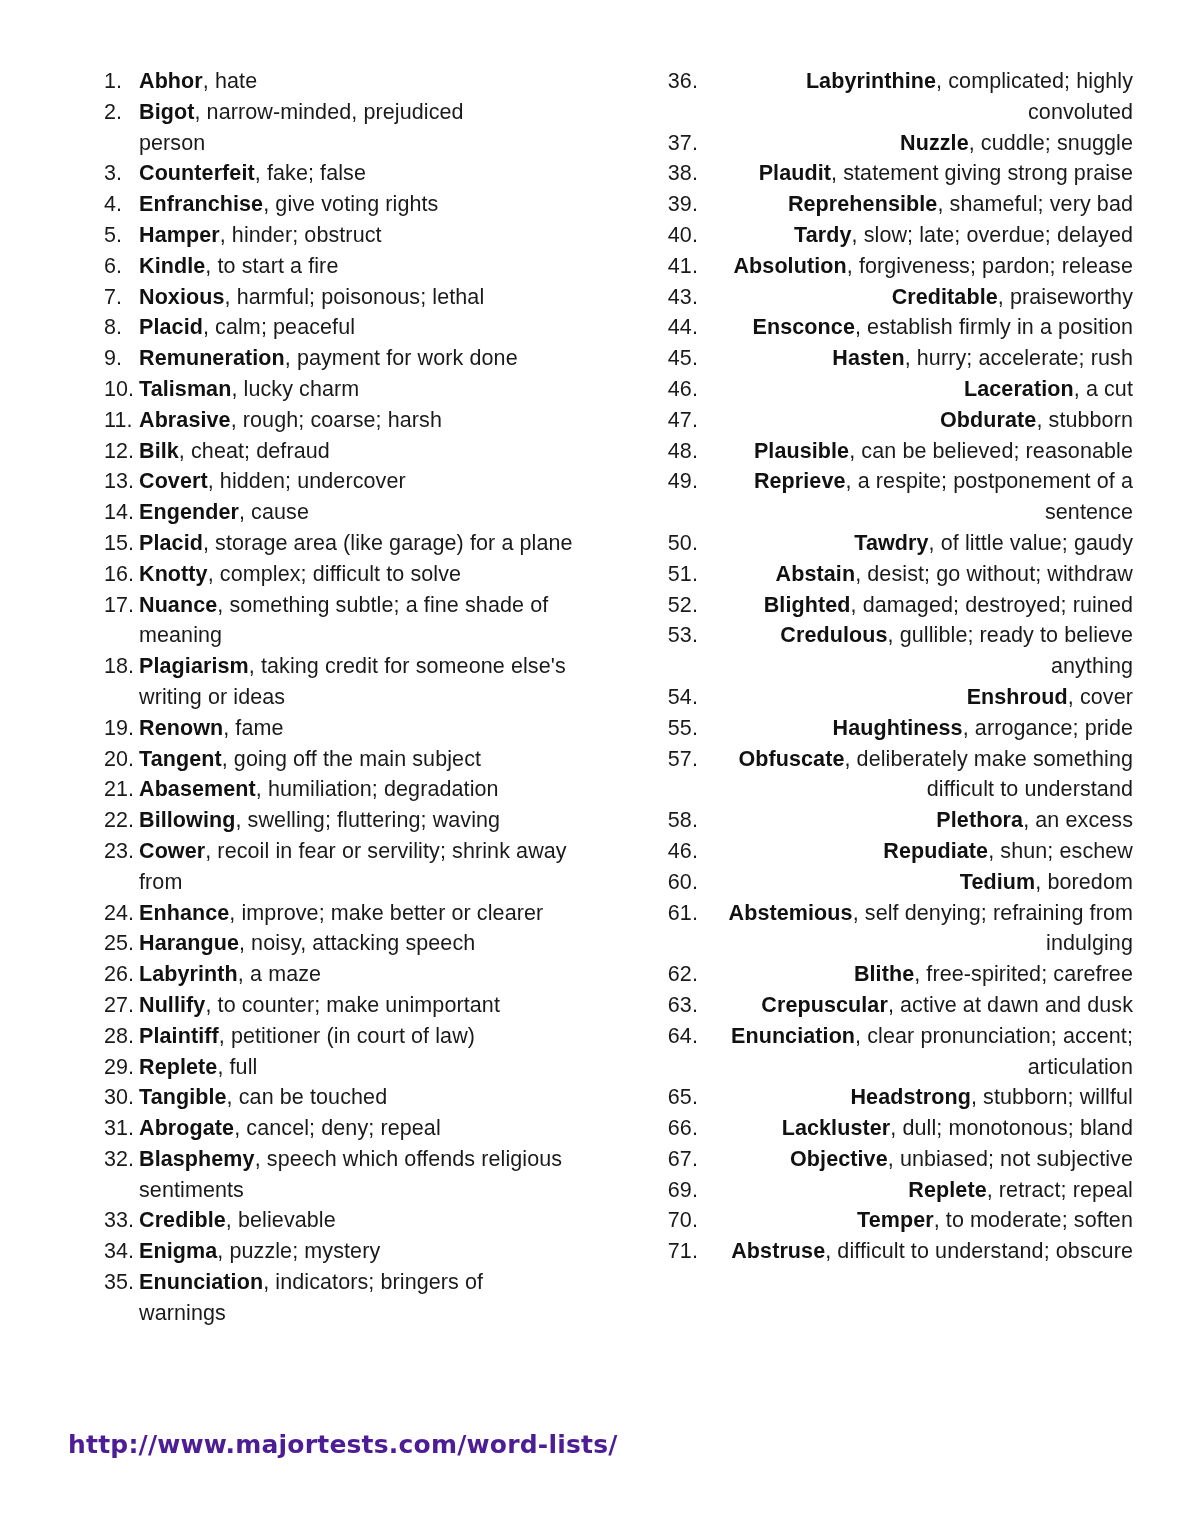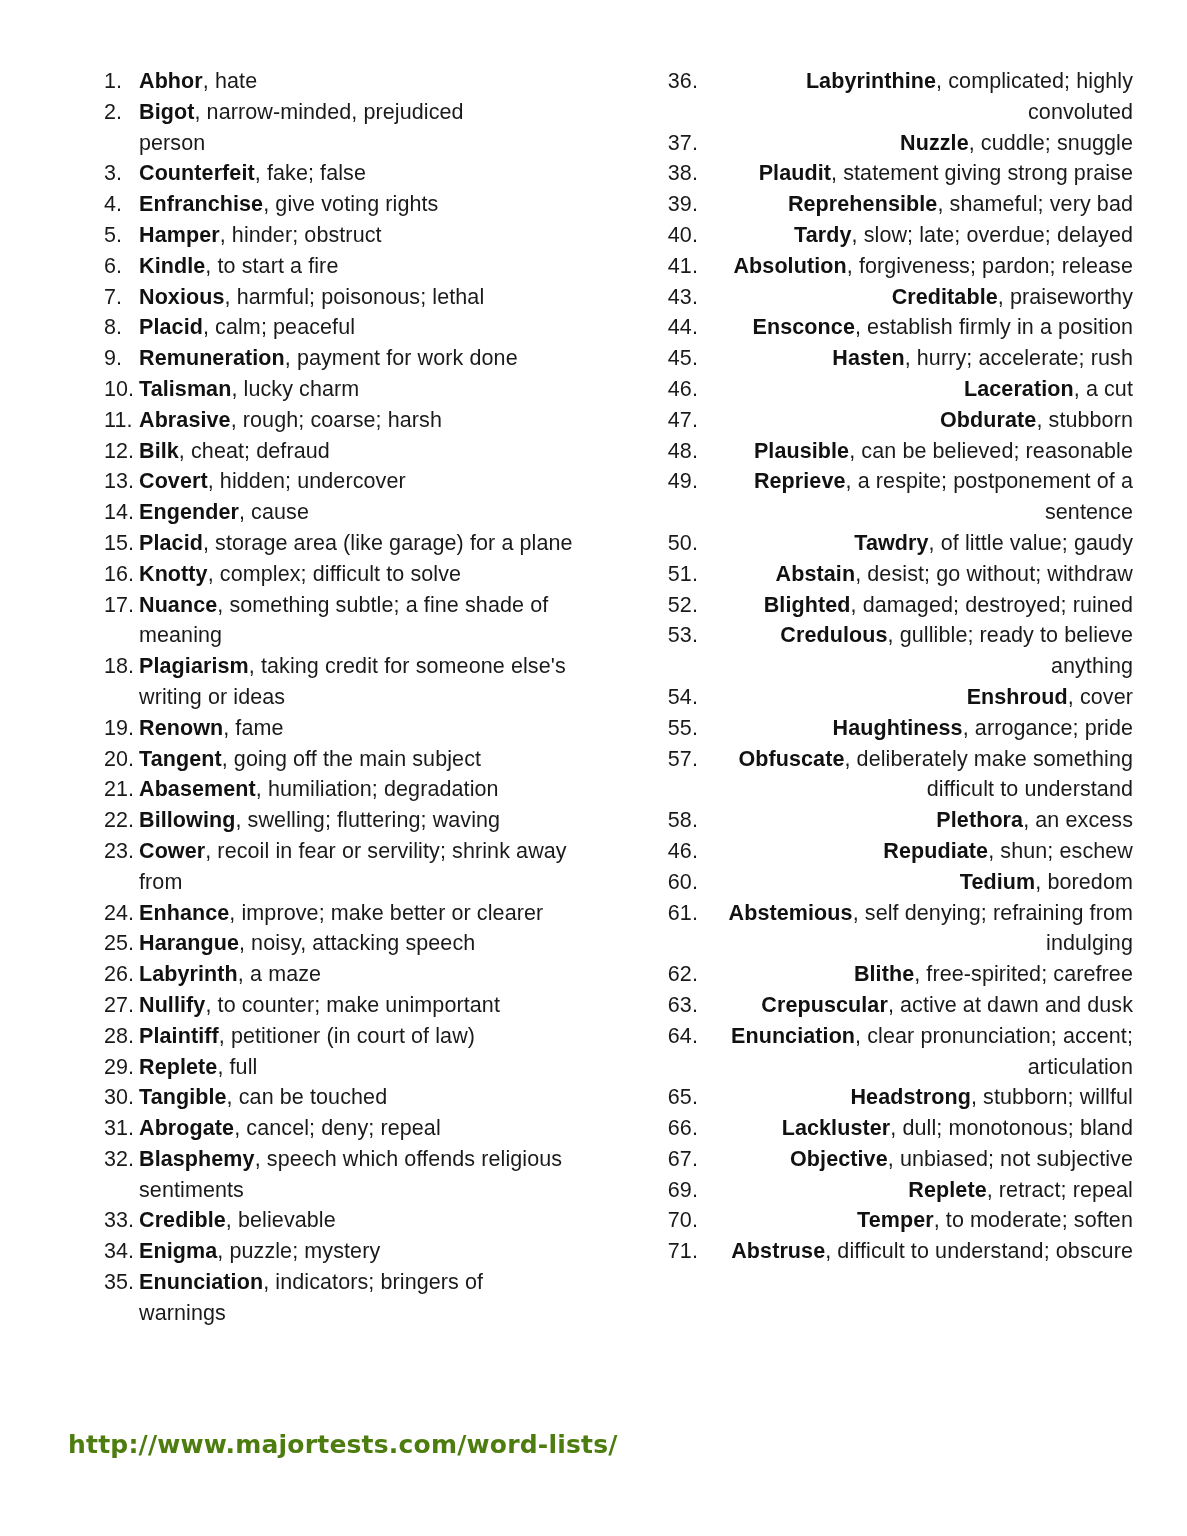--- a/index.html
+++ b/index.html
@@ -51,21 +51,21 @@
     }
     .entry .def { font-weight: normal; }
     .footer-url {
       position: absolute;
       left: 68px;
       top: 1430px;
       font-family: "DejaVu Sans", sans-serif;
       font-weight: bold;
       font-size: 25px;
       letter-spacing: 0.2px;
-      color: #4d7c0f;
+      color: #4c1d95;
     }
   </style>
 </head>
 <body>
 
 <div class="page">
   <ol class="column col-left">
       <li class="entry"><span class="num">1.</span><span class="term">Abhor</span><span class="comma">,</span><span class="def"> hate</span></li>
       <li class="entry" style="width: 380px;"><span class="num">2.</span><span class="term">Bigot</span><span class="comma">,</span><span class="def"> narrow-minded, prejudiced person</span></li>
       <li class="entry"><span class="num">3.</span><span class="term">Counterfeit</span><span class="comma">,</span><span class="def"> fake; false</span></li>

